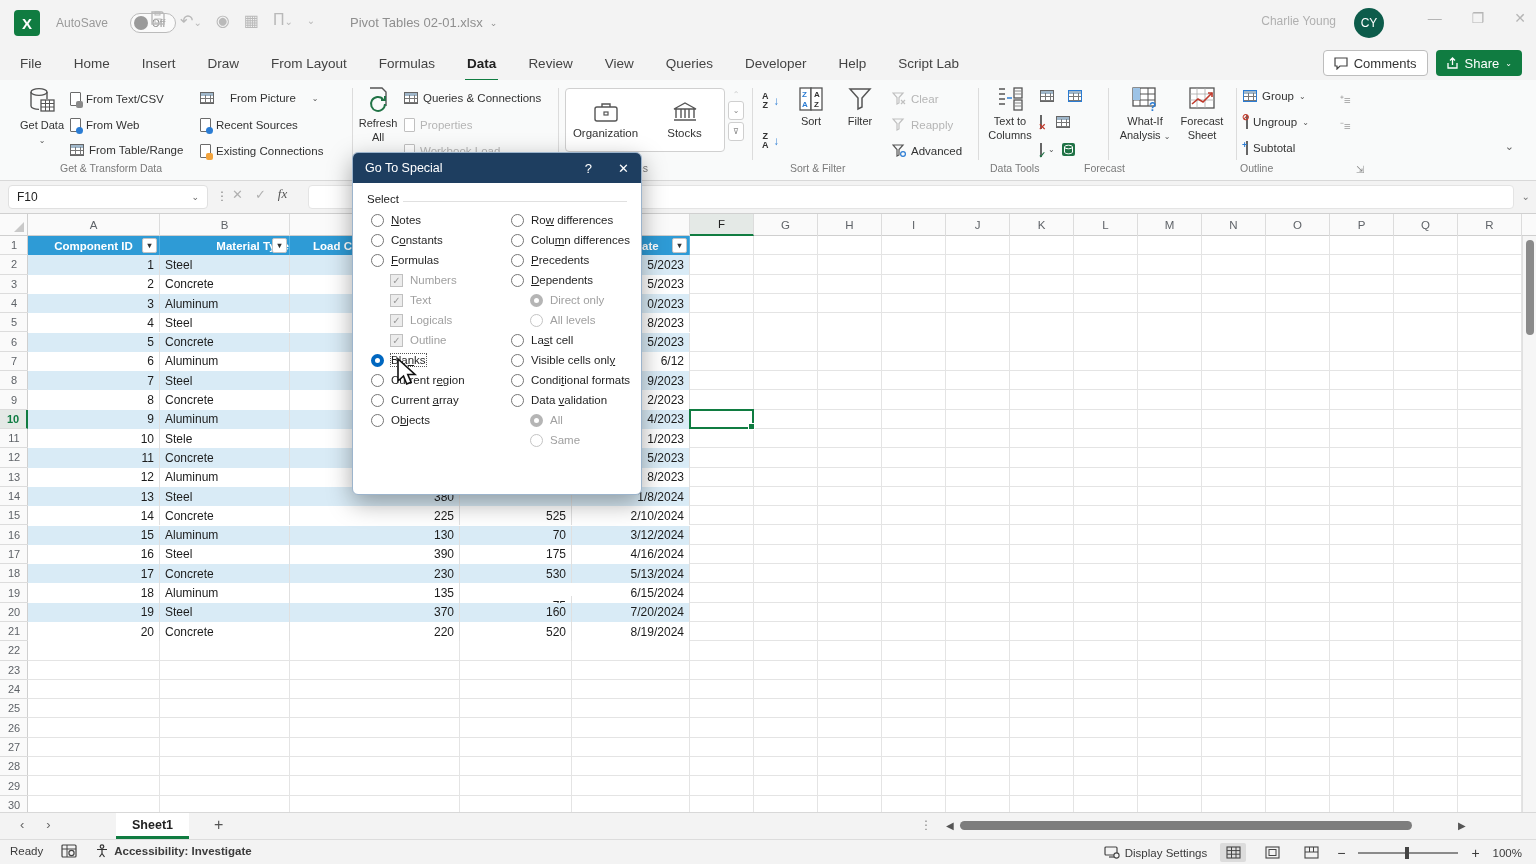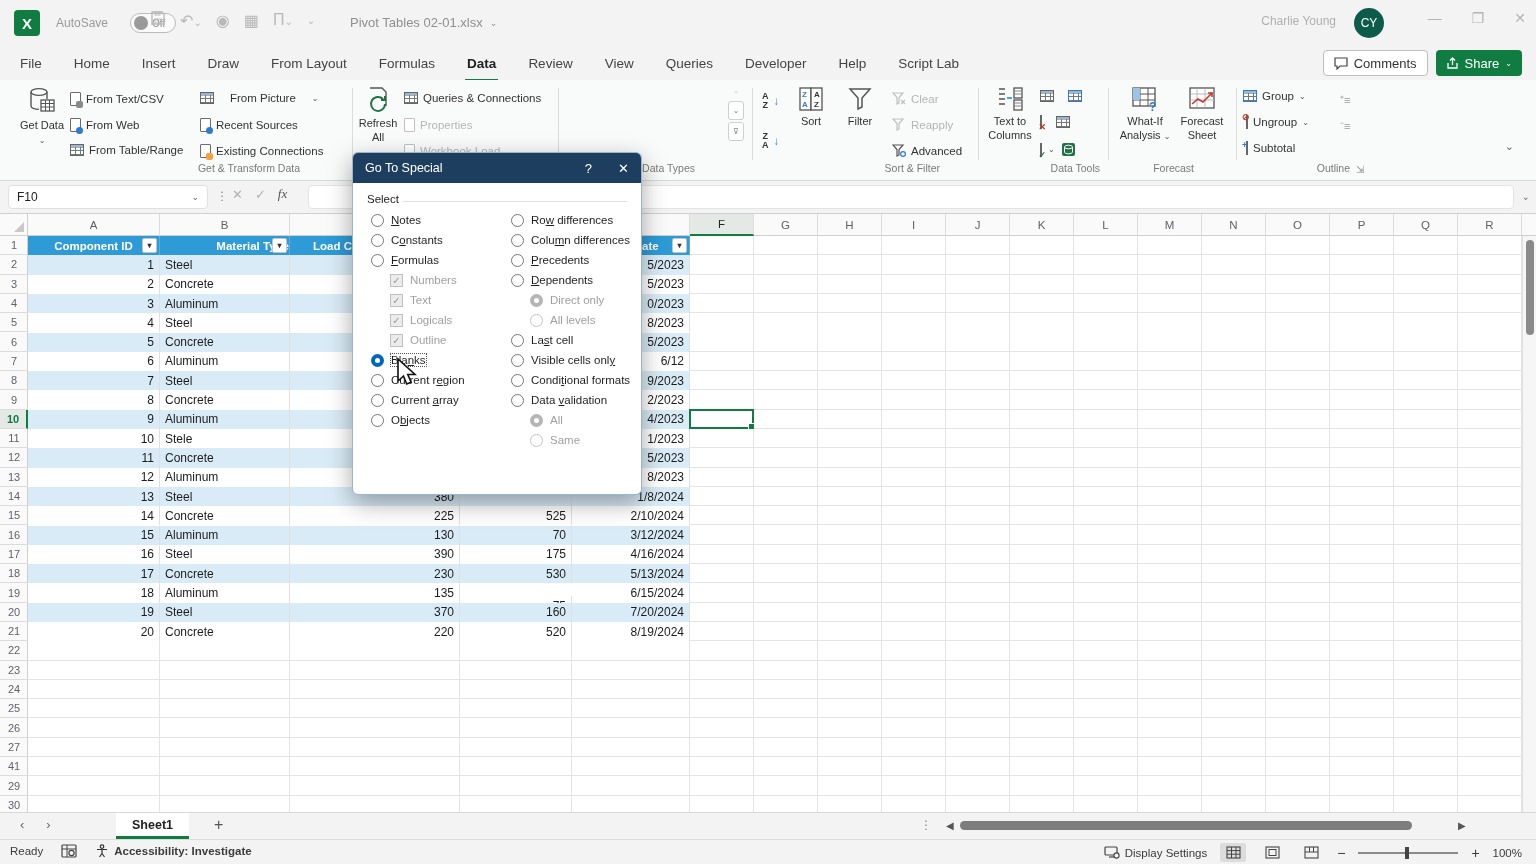--- a/index.html
+++ b/index.html
@@ -24,21 +24,21 @@
   #menubar { position:absolute; left:0; top:48px; width:1536px; height:32px; background:#f3f3f3; }
   .tabs { position:absolute; left:18px; top:4px; display:flex; gap:28px; font-size:13.5px; color:#444; }
   .tab { padding:4px 2px 8px; cursor:default; }
   .tab.active { font-weight:bold; color:#222; border-bottom:3px solid #107C41; }
   .top-actions { position:absolute; right:14px; top:2px; display:flex; gap:8px; align-items:center; }
   .btn-comments { border:1px solid #bdbdbd; background:#fff; border-radius:4px; height:26px; padding:0 10px; display:flex; align-items:center; gap:6px; font-size:13px; color:#333; }
   .btn-share { background:#107C41; color:#fff; border-radius:4px; height:26px; padding:0 10px; display:flex; align-items:center; gap:6px; font-size:13px; }
 
   
   #ribbon { position:absolute; left:0; top:80px; width:1536px; height:101px; background:#f9fafa; border-bottom:1px solid #d8d8d8; }
-  .rgroup-label { position:absolute; top:82px; font-size:10.5px; color:#7a7a7a; text-align:right; }
+  .rgroup-label { position:absolute; top:82px; font-size:10.5px; color:#7a7a7a; text-align:left; }
   .rsep { position:absolute; top:8px; height:72px; width:1px; background:#dcdcdc; }
   .bigbtn { position:absolute; top:6px; display:flex; flex-direction:column; align-items:center; font-size:11px; color:#333; text-align:center; line-height:1.25; gap:3px; }
   .smallrow { position:absolute; display:flex; align-items:center; gap:5px; font-size:11.5px; color:#333; white-space:nowrap; }
   .smallrow.dis { color:#b5b5b5; }
   .pgicon { width:11px; height:14px; border:1.4px solid #6b6b6b; border-radius:1px; position:relative; background:#fff; }
   .pgicon.dis { border-color:#c0c0c0; }
   .pgicon .dot { position:absolute; right:-3px; bottom:-3px; width:7px; height:7px; border-radius:2px; }
   .tblicon { width:14px; height:12px; border:1px solid #666; background:
       linear-gradient(#9fb6c9 0 3px, transparent 3px),
       linear-gradient(90deg,#fff 0 0),#fff; position:relative; }
@@ -268,20 +268,37 @@
   <div class="smallrow dis" style="left:404px;top:38px;">
     <span class="pgicon dis"></span>
     <span>Properties</span>
   </div>
   <div class="smallrow dis" style="left:404px;top:64px;">
     <span class="pgicon dis"></span>
     <span>Workbook Load</span>
   </div>
   <div class="rsep" style="left:558px;"></div>
 
+  <div class="gallery">
+    <div class="gal-item">
+      <svg width="26" height="22" viewBox="0 0 26 22">
+        <rect x="2" y="6" width="22" height="14" rx="2" fill="none" stroke="#555" stroke-width="1.4"></rect>
+        <path d="M9 6V3h8v3" fill="none" stroke="#555" stroke-width="1.4"></path>
+        <rect x="11" y="11" width="4" height="3" fill="none" stroke="#555" stroke-width="1.2"></rect>
+      </svg>
+      <span>Organization</span>
+    </div>
+    <div class="gal-item">
+      <svg width="26" height="22" viewBox="0 0 26 22">
+        <path d="M2 8 13 2l11 6z" fill="none" stroke="#555" stroke-width="1.4"></path>
+        <path d="M4 8v9M9 8v9M13 8v9M17 8v9M22 8v9M2 19h22" stroke="#555" stroke-width="1.4" fill="none"></path>
+      </svg>
+      <span>Stocks</span>
+    </div>
+  </div>
   <div class="spinner">
     <span style="color:#c9c9c9;margin-top:2px;">⌃</span>
     <span class="sbtn">⌄</span>
     <span class="sbtn">⊽</span>
   </div>
   <div class="rgroup-label" style="left:595px;width:100px;">Data Types</div>
   <div class="rsep" style="left:752px;"></div>
 
   <div class="smallrow" style="left:762px;top:12px;">
     <span class="sorticon">A<br>Z</span>
@@ -464,21 +481,21 @@
       <div class="rowhead" style="top: 328.1px; height: 19.3px;">18</div>
       <div class="rowhead" style="top: 347.4px; height: 19.3px;">19</div>
       <div class="rowhead" style="top: 366.7px; height: 19.3px;">20</div>
       <div class="rowhead" style="top: 386px; height: 19.3px;">21</div>
       <div class="rowhead" style="top: 405.3px; height: 19.3px;">22</div>
       <div class="rowhead" style="top: 424.6px; height: 19.3px;">23</div>
       <div class="rowhead" style="top: 443.9px; height: 19.3px;">24</div>
       <div class="rowhead" style="top: 463.2px; height: 19.3px;">25</div>
       <div class="rowhead" style="top: 482.5px; height: 19.3px;">26</div>
       <div class="rowhead" style="top: 501.8px; height: 19.3px;">27</div>
-      <div class="rowhead" style="top: 521.1px; height: 19.3px;">41</div>
+      <div class="rowhead" style="top: 521.1px; height: 19.3px;">28</div>
       <div class="rowhead" style="top: 540.4px; height: 19.3px;">29</div>
       <div class="rowhead" style="top: 559.7px; height: 19.3px;">30</div>
     </div>
   <div id="tablearea">
       <div class="hdrrow">
         <div class="hcell" style="width: 132px; justify-content: center;">
           <span>Component ID</span>
           <span class="filterbtn">▾</span>
         </div>
         <div class="hcell" style="width: 130px; justify-content: flex-end;">

